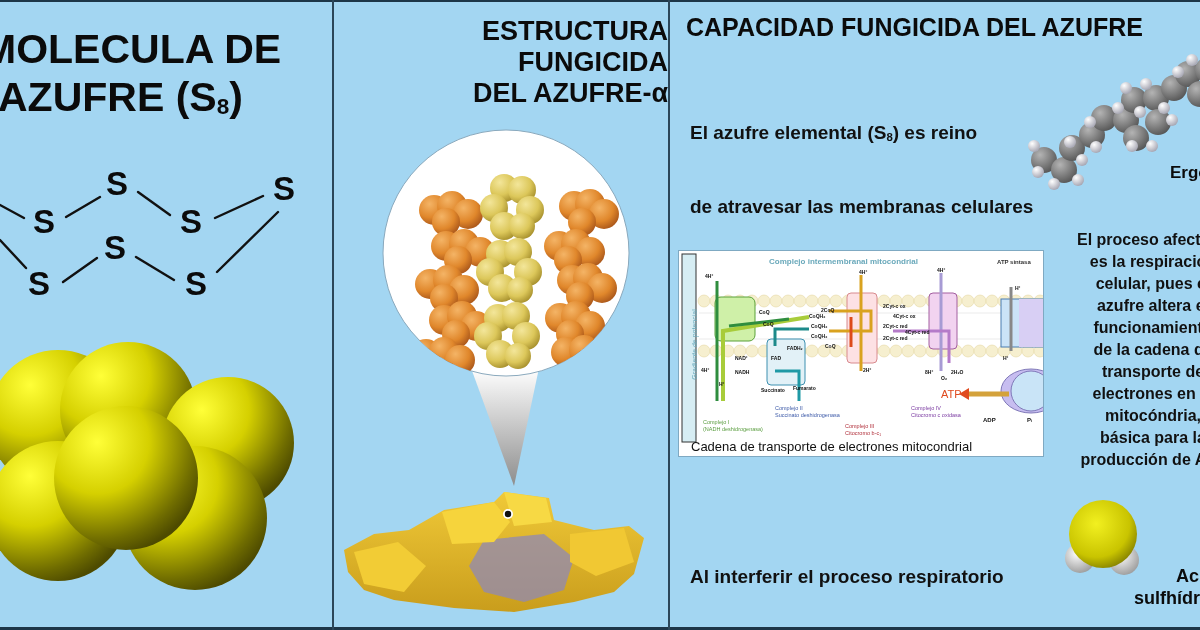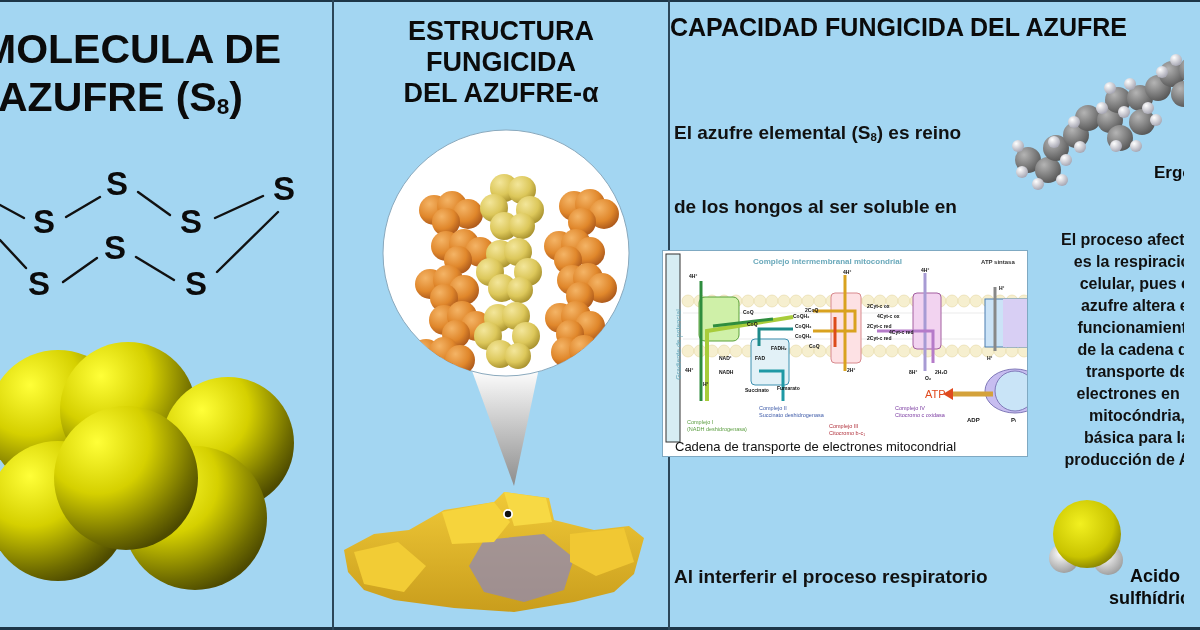--- a/index.html
+++ b/index.html
@@ -7,21 +7,21 @@
   body{position:relative;font-family:"Liberation Sans",sans-serif;color:#111}
   .frame{position:absolute;left:0;top:0;width:1200px;height:630px;background:#a3d6f2;border-top:2px solid #1d3648;border-bottom:3px solid #1d3648}
   .divider{position:absolute;top:0;width:2px;height:630px;background:#2b4659}
   .panel{position:absolute;top:0;height:630px;overflow:hidden}
   .h1{position:absolute;font-weight:bold;color:#0b0b0b;white-space:nowrap}
   .h1 sub{font-size:55%;vertical-align:-0.15em}
   .body-text{position:absolute;font-weight:bold;font-size:19px;line-height:23px;color:#111;white-space:pre}
   .body-text sub{font-size:60%;vertical-align:-0.2em}
   .atom-label{position:absolute;font-weight:bold;font-size:33px;color:#0b0b0b}
   svg{position:absolute;overflow:visible}
-  .centered{text-align:center}
+  .centered{text-align:right}
 </style>
 </head>
 <body>
 
 <div class="frame"></div>
 <div class="divider" style="left:332px"></div>
 <div class="divider" style="left:668px"></div>
 
 <div class="panel" style="left:0;width:332px">
   <div class="h1" style="left:-18px;top:26px;font-size:41px;">MOLECULA DE</div>
@@ -174,25 +174,26 @@
     <polygon points="150,78 210,72 240,96 230,128 190,140 150,130 135,104" fill="#8f88b6" opacity="0.75"></polygon>
     <polygon points="108,50 160,40 176,60 160,80 118,82" fill="#f6d43c"></polygon>
     <polygon points="170,30 212,36 218,60 180,64" fill="#f7d944"></polygon>
     <polygon points="20,90 64,80 92,104 70,130 30,122" fill="#f2cc35"></polygon>
     <polygon points="236,72 290,66 300,100 262,114 236,100" fill="#f1c833"></polygon>
     <circle cx="174" cy="52" r="5" fill="#fff"></circle>
     <circle cx="174" cy="52" r="3.2" fill="#111"></circle>
   </svg>
 </div>
 
-<div class="panel" style="left:654px;width:530px">
+<div class="panel" style="left:670px;width:530px">
   <div class="h1" style="left:16px;top:13px;font-size:25px">CAPACIDAD FUNGICIDA DEL AZUFRE</div>
 
   <div class="body-text" style="left:20px;top:75px">
     <div><span>El azufre elemental (S</span><sub>8</sub><span>) es reino</span></div>
+    <div>de atravesar las membranas celulares</div>
     <div>de los hongos al ser soluble en</div>
     <div>ergosterol (el lípido que</div>
     <div>constituye las membranas</div>
   </div>
 
   <svg width="190" height="150" style="left:352px;top:50px">
     <defs>
       <radialGradient id="cg" cx="35%" cy="30%" r="75%">
           <stop offset="0" stop-color="#b4b4b4"></stop>
           <stop offset="1" stop-color="#555"></stop>

